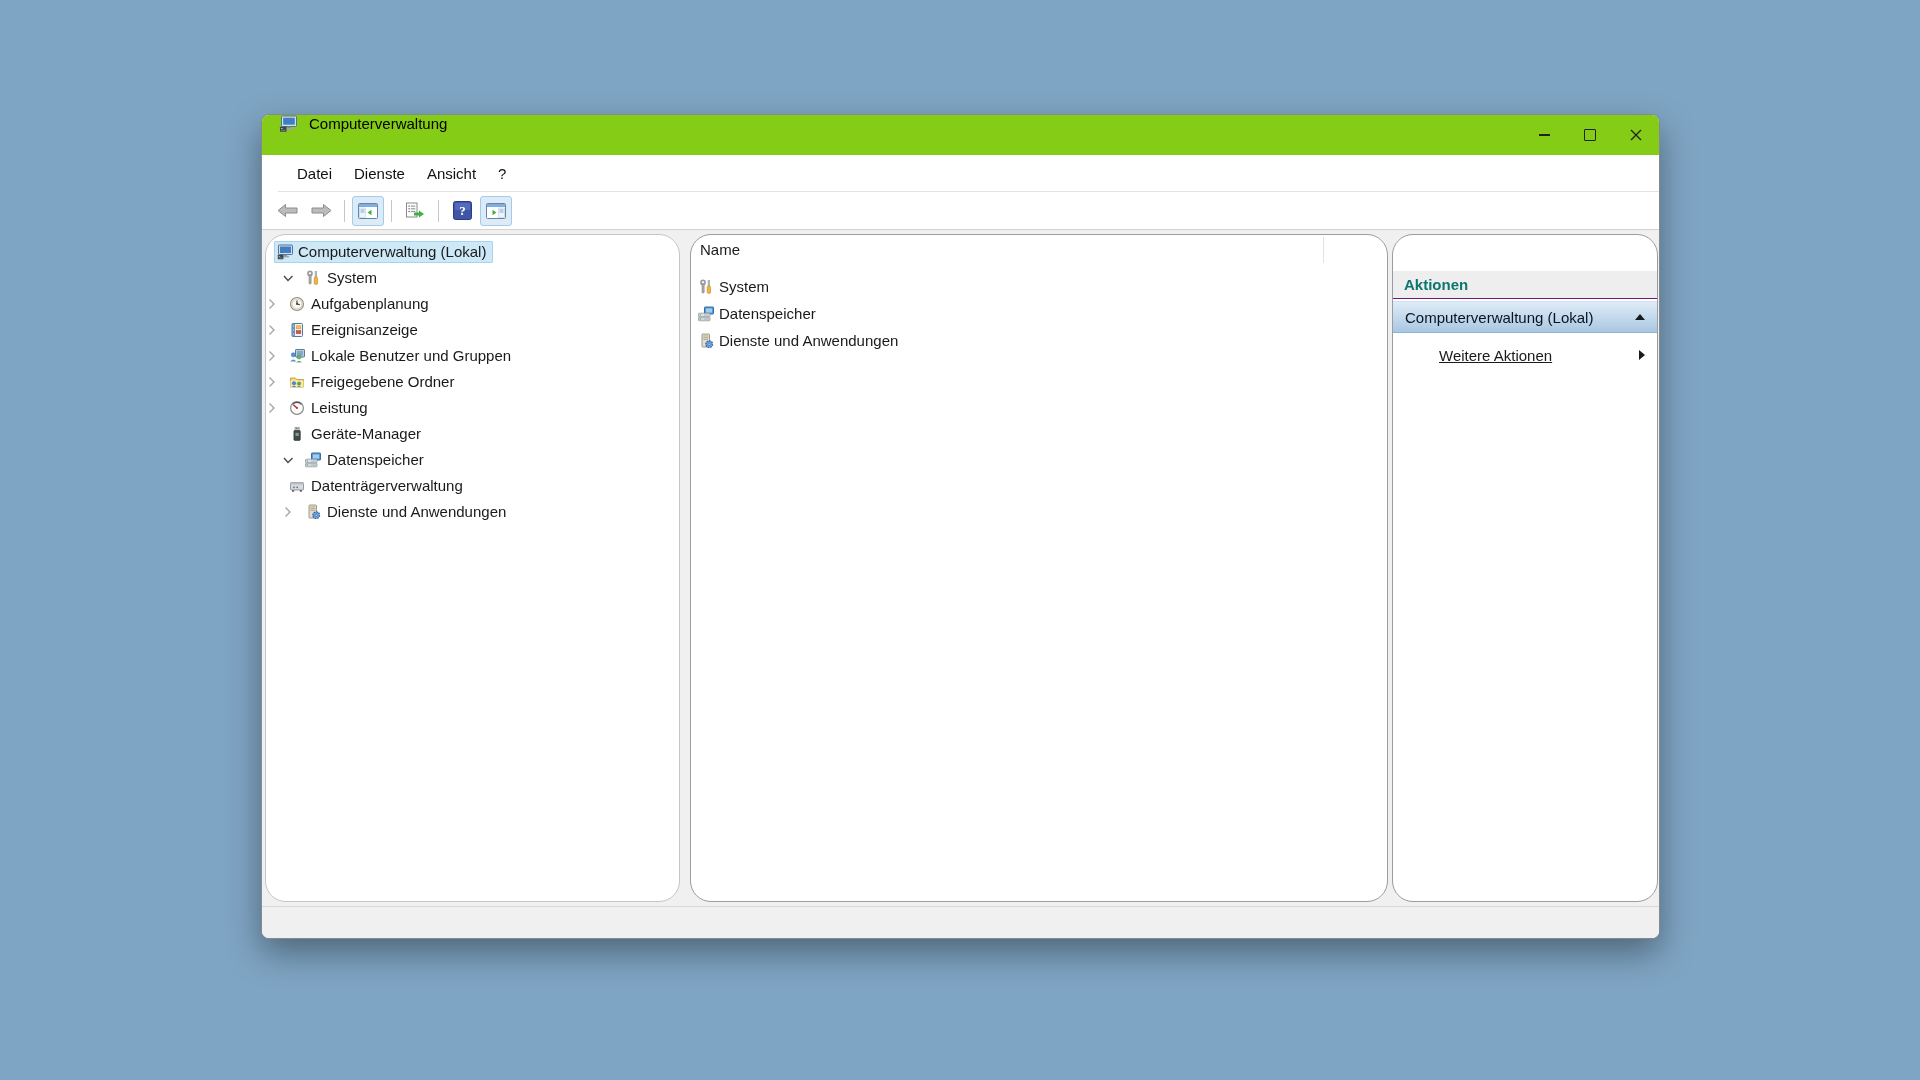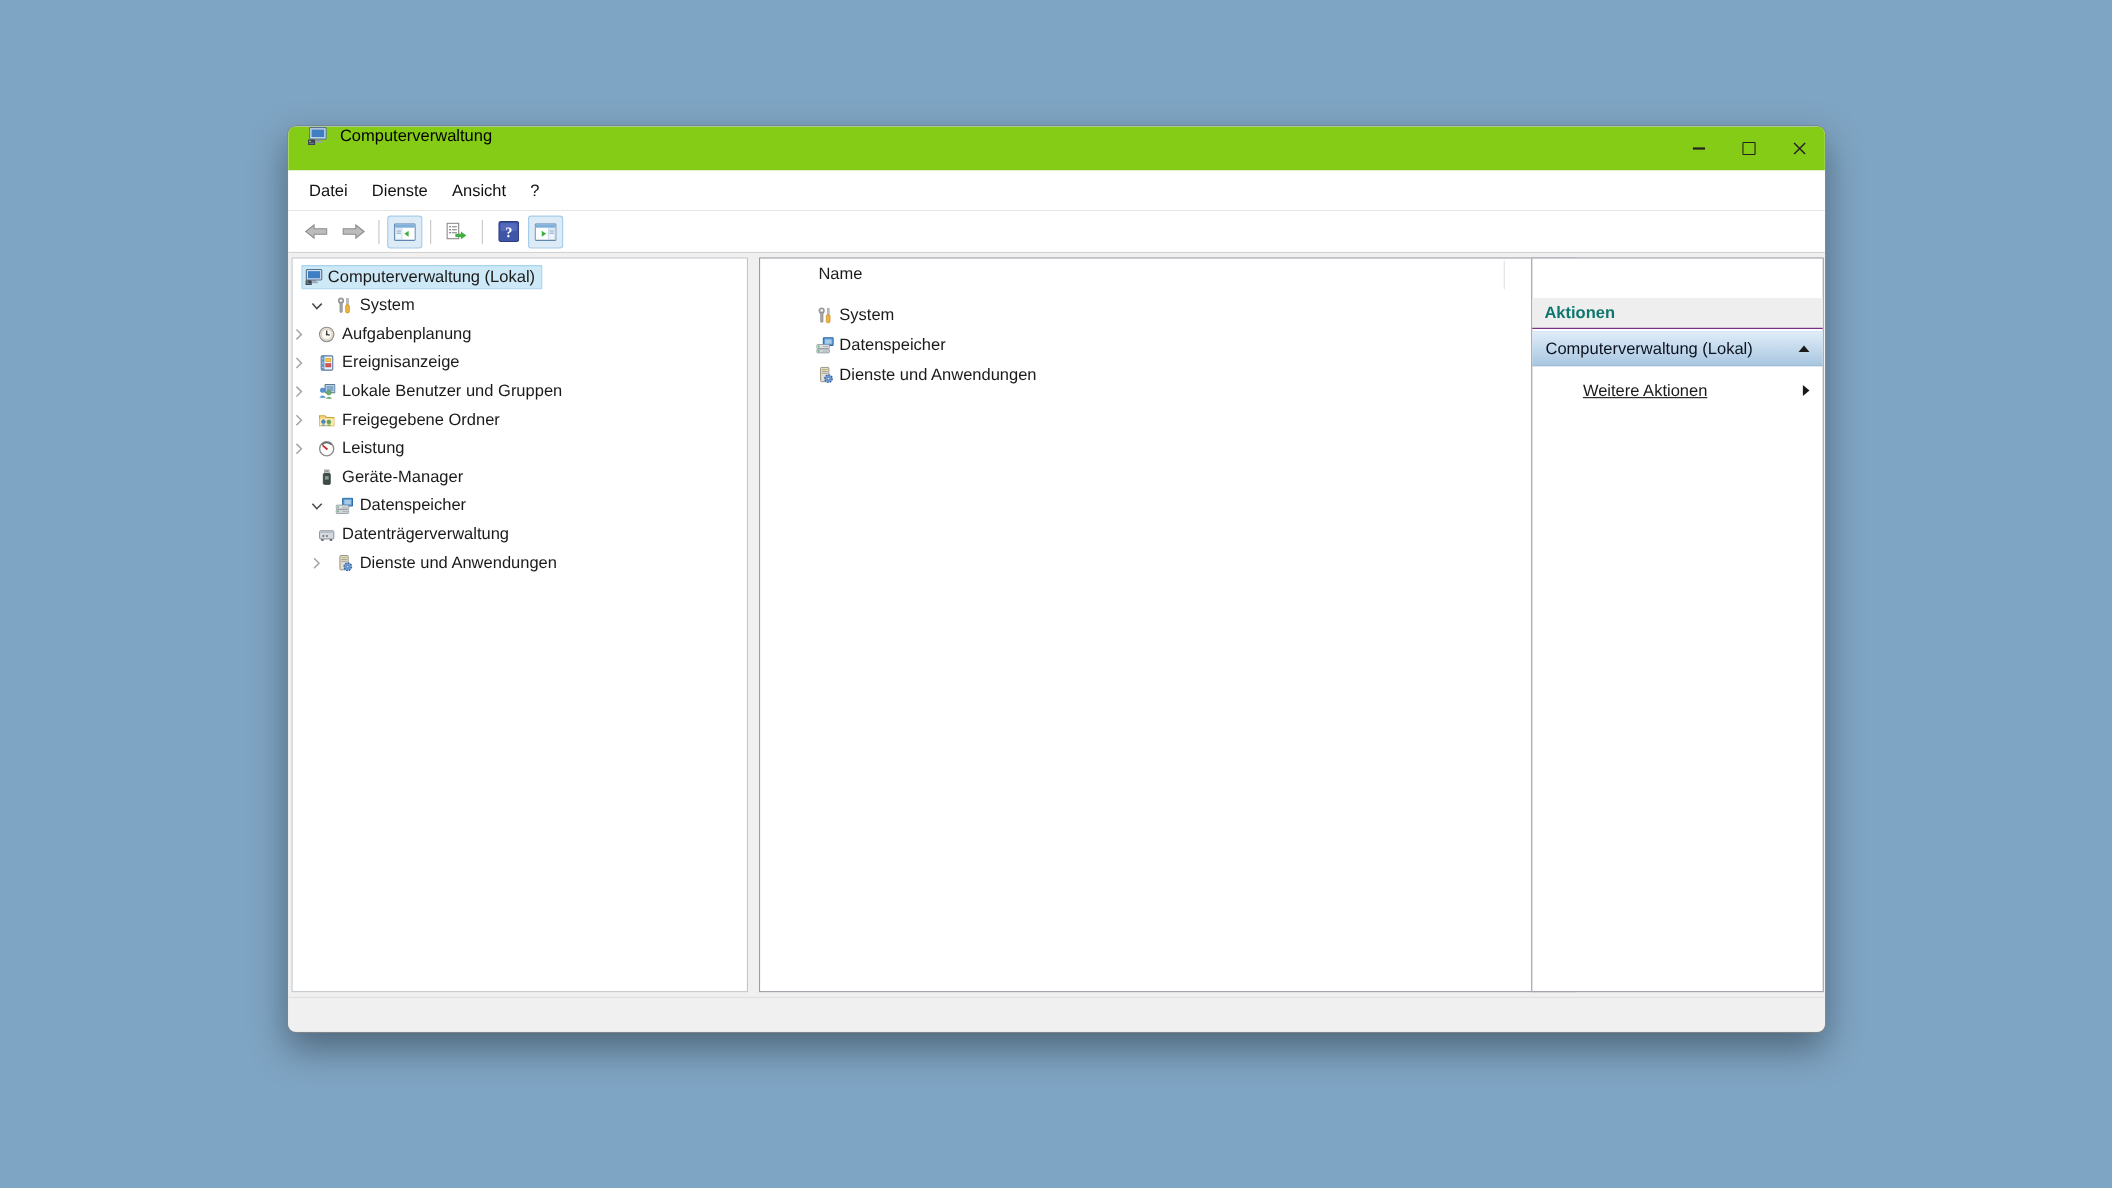--- a/index.html
+++ b/index.html
@@ -18,32 +18,32 @@
   }
   
   .titlebar{height:40px;display:flex;background:#84cc16;flex:0 0 auto;}
   .app-icon{margin-left:17px;width:20px;height:18px;display:flex;align-items:center;}
   .title{margin-left:10px;font-size:15px;color:#000;}
   .win-controls{margin-left:auto;display:flex;height:100%;}
   .wbtn{width:46px;height:100%;display:flex;align-items:center;justify-content:center;}
   .glyph-min{width:11px;height:1.4px;background:#222;}
   .glyph-max{width:10px;height:10px;border:1.3px solid #222;border-radius:1px;}
   
-  .menubar{height:36px;display:flex;align-items:center;background:#fff;border-bottom:1px solid #e3e3e3;padding-left:8px;flex:0 0 auto;}
+  .menubar{height:36px;display:flex;align-items:center;background:#fff;border-bottom:1px solid #e3e3e3;padding-left:8px;flex:0 0 auto;margin-left:16px;}
   .menu-item{font-size:15px;padding:0 11px;height:100%;display:flex;align-items:center;color:#111;}
   
   .toolbar{height:37px;display:flex;align-items:center;background:#fff;border-bottom:1px solid #d2d2d2;padding-left:8px;flex:0 0 auto;}
   .tbtn{width:30px;height:28px;display:flex;align-items:center;justify-content:center;border:1px solid transparent;border-radius:3px;margin:0 1px;}
   .tbtn.toggled{background:#ddebf7;border-color:#a4cbea;}
   .tsep{width:1px;height:22px;background:#c6c6c6;margin:0 6px;}
   
   .content{flex:1 1 auto;background:#f0f0f0;position:relative;}
-  .pane{position:absolute;top:4px;bottom:4px;background:#fff;}
+  .pane{position:absolute;top:4px;bottom:4px;background:#fff;border-radius:21px;}
   .tree-pane{left:3px;width:413px;border:1px solid #c2c6cb;overflow:hidden;}
-  .list-pane{left:428px;width:696px;border:1px solid #989ca3;padding-left:44px;}
+  .list-pane{left:428px;width:696px;border:1px solid #989ca3;}
   .actions-pane{left:1130px;width:264px;border:1px solid #989ca3;background:#fff;}
   
   .tree{padding-top:4px;}
   .trow{display:flex;align-items:center;height:26px;font-size:15px;white-space:nowrap;}
   .trow.lvl0{padding-left:8px;}
   .trow.lvl1{padding-left:16px;}
   .trow.lvl2{}
   .twisty{width:22px;height:16px;display:flex;align-items:center;justify-content:flex-start;flex:0 0 auto;}
   .ticon{width:18px;height:16px;display:flex;align-items:center;justify-content:center;flex:0 0 auto;margin-right:5px;}
   .tlabel{padding:1px 4px 2px 0;}

